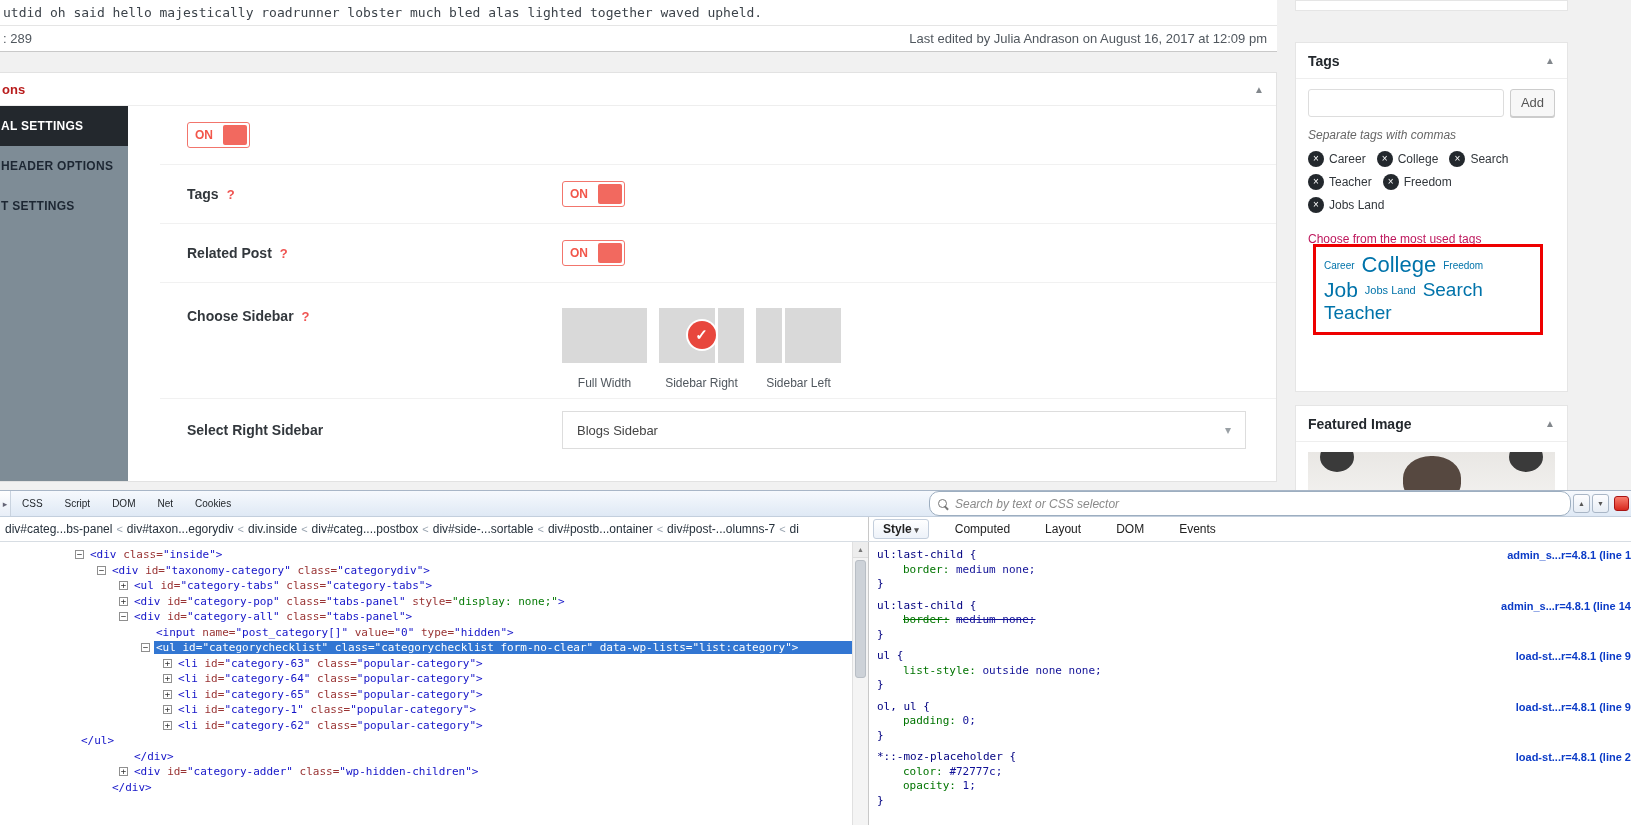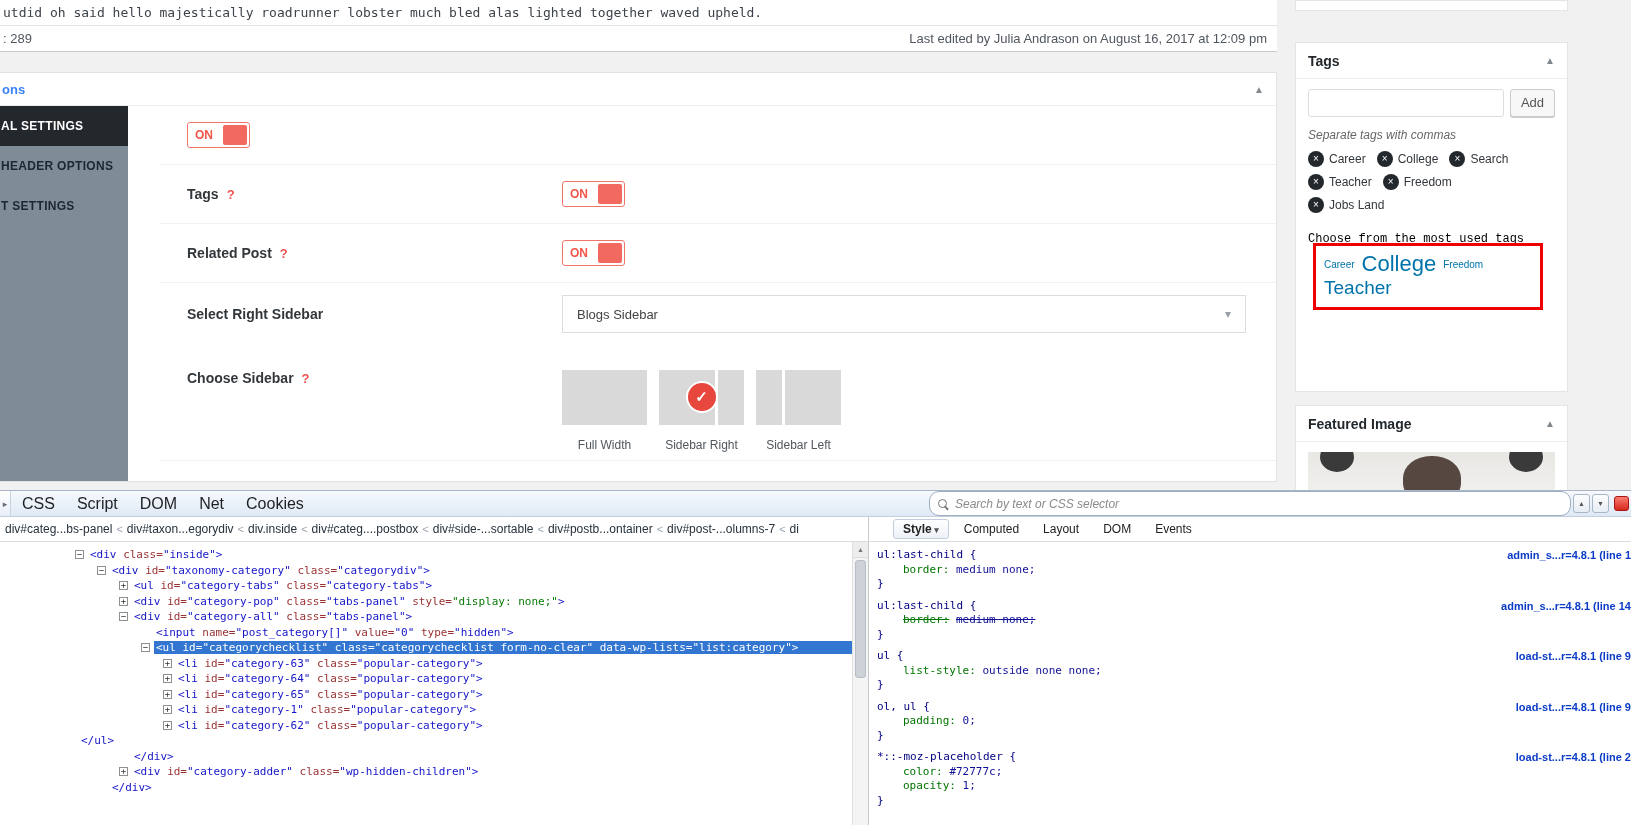--- a/index.html
+++ b/index.html
@@ -11,21 +11,21 @@
   #editor-line { left:0; top:0; width:1277px; height:26px; background:#fff; border-bottom:1px solid #e5e5e5;
     font-family:"DejaVu Sans Mono",monospace; font-size:13px; color:#3c434a; line-height:25px; padding-left:3px;
     white-space:nowrap; overflow:hidden; }
   #status-bar { left:0; top:26px; width:1277px; height:26px; background:#fff; border-bottom:1px solid #c9c9c9;
     display:flex; align-items:center; justify-content:space-between; font-size:13px; color:#50575e; padding:0 10px 0 3px; }
 
   
   #options-panel { left:0; top:72px; width:1277px; height:410px; background:#fff; border:1px solid #e2e2e2; border-left:none; }
   .panel-header { height:33px; display:flex; align-items:center; justify-content:space-between;
     border-bottom:1px solid #eee; padding:0 12px 0 2px; }
-  .panel-title { font-size:13px; font-weight:700; color:#3b82f6; }
+  .panel-title { font-size:13px; font-weight:700; color:#b91c1c; }
   .collapse-arrow { color:#82878c; font-size:10px; }
   .panel-body { display:flex; height:375px;gap:32px; }
   .opt-tabs { width:128px; background:#7e8c96; flex:none; }
   .opt-tab { height:40px; line-height:40px; font-size:12px; font-weight:700; color:#1d2733; padding-left:1px;
     letter-spacing:.3px; white-space:nowrap; overflow:hidden; }
   .opt-tab.active { background:#23282d; color:#fff; }
   .opt-content { flex:1; }
   .opt-row { display:flex; align-items:center; height:59px; border-bottom:1px solid #f1f1f1; padding:0 30px 0 27px; }
   .opt-row.tall { height:116px; align-items:flex-start; padding-top:25px; }
   .opt-row.last { height:62px; border-bottom:none; }
@@ -59,54 +59,54 @@
   .tag-input { flex:1; height:28px; border:1px solid #ddd; border-radius:3px; background:#fff; }
   .add-btn { width:45px; height:28px; background:#f7f7f7; border:1px solid #ccc; border-radius:3px;
     box-shadow:0 1px 0 #ccc; font-size:13px; color:#555; text-align:center; line-height:26px; }
   .tag-hint { margin-top:11px; font-style:italic; font-size:12px; color:#666; }
   .tag-rows { margin-top:9px; }
   .tag-row { display:flex; gap:11px; margin-bottom:7px; align-items:center; }
   .tag-chip { display:flex; align-items:center; gap:5px; }
   .tag-x { width:16px; height:16px; border-radius:50%; background:#23282d; color:#fff; font-size:10px;
     line-height:16px; text-align:center; flex:none; }
   .tag-label { font-size:12px; color:#32373c; }
-  .most-used { display:inline-block; margin-top:12px; font-size:12px; color:#000000;font-family:Liberation Mono, monospace; }
+  .most-used { display:inline-block; margin-top:12px; font-size:12px; color:#be185d; }
   .cloud-box { position:relative; margin:-3px 0 0 5px; width:230px; border:3px solid #ee0000; padding:5px 8px 8px; background:#fff; }
   .cloud-tag { color:#0073aa; margin-right:7px; vertical-align:middle; white-space:nowrap; }
   .feat-img { margin:10px 12px; height:55px; background:linear-gradient(#e9e7e4,#f4f3f1); position:relative; overflow:hidden; }
   .feat-head { position:absolute; left:50%; top:4px; transform:translateX(-50%); width:58px; height:46px;
     background:#564840; border-radius:48% 48% 40% 40%; }
   .feat-blob-l { position:absolute; left:12px; top:-10px; width:34px; height:30px; background:#3a3a3a; border-radius:50%; }
   .feat-blob-r { position:absolute; right:12px; top:-10px; width:34px; height:30px; background:#3a3a3a; border-radius:50%; }
 
   
   #firebug { left:0; top:490px; width:1631px; height:335px; background:#fff; border-top:1px solid #a8b6c7; }
   .fb-toolbar { height:26px; background:linear-gradient(#f6f9fd,#dfe9f5); border-bottom:1px solid #c3cfdd;
     display:flex; align-items:center; }
   .fb-stub { width:11px; align-self:stretch; display:flex; align-items:center; justify-content:center;
     color:#667; font-size:9px; border-right:1px solid #c9d3df; background:linear-gradient(#fff,#e8eef7); }
   .fb-tabs { display:flex; }
-  .fb-tab { padding:0 11px; font-size:16px; color:#1d2126; line-height:25px; }
+  .fb-tab { padding:0 11px; font-size:10px; color:#1d2126; line-height:25px; }
   .fb-search-wrap { margin-left:auto; display:flex; align-items:center; gap:2px; padding-right:2px; }
   .fb-search { width:642px; height:25px; background:#fff; border:1px solid #9daec0; border-radius:10px;
     display:flex; align-items:center; padding:0 8px; }
   .mag { position:relative; width:12px; height:12px; flex:none; }
   .mag::before { content:''; position:absolute; width:7px; height:7px; border:1.5px solid #777; border-radius:50%; left:0; top:1px; }
   .mag::after { content:''; position:absolute; width:5px; height:1.5px; background:#777; transform:rotate(45deg); left:6px; top:9px; }
   .fb-search-ph { color:#8a8a8a; font-style:italic; font-size:12px; margin-left:5px; white-space:nowrap; }
   .fb-nav-btn { width:17px; height:19px; border:1px solid #a9b6c6; background:linear-gradient(#fdfdfe,#e7edf5);
     border-radius:3px; font-size:7px; color:#555; text-align:center; line-height:18px; }
   .fb-close-btn { width:15px; height:15px; background:linear-gradient(#f87d6e,#d8281e); border:1px solid #a81414;
     border-radius:3px; margin-left:3px; }
   .fb-pathbar { height:25px; display:flex; border-bottom:1px solid #d7dde3; background:#fff; }
   .fb-crumbs { width:868px; flex:none; display:flex; align-items:center; padding-left:3px; overflow:hidden;
     white-space:nowrap; font-size:12px; color:#26313c; }
   .fb-crumb { padding:0 2px; }
   .fb-crumb-sep { color:#9aa5b1; padding:0 2px; font-size:11px; }
-  .fb-sidetabs { flex:1; display:flex; align-items:center; border-left:1px solid #c8c8c8; padding-left:24px; gap:6px; }
+  .fb-sidetabs { flex:1; display:flex; align-items:center; border-left:1px solid #c8c8c8; padding-left:4px; gap:17px; }
   .fb-sidetab { font-size:12px; color:#222; padding:2px 9px; white-space:nowrap; }
   .fb-sidetab.active { font-weight:700; background:linear-gradient(#fff,#edf2f9); border:1px solid #c3cedc; border-radius:3px; }
   .fb-sidetab-caret { font-size:9px; color:#555; }
   .fb-content { display:flex; height:283px; }
   .fb-tree { width:852px; flex:none; overflow:hidden; padding-top:5px;
     font-family:"DejaVu Sans Mono",monospace; font-size:11px; }
   .fb-line { display:flex; align-items:center; height:15.5px; white-space:nowrap; }
   .fb-exp { width:9px; height:9px; flex:none; border:1px solid #8f8f8f; background:#fff; color:#333; font-size:9px;
     line-height:7px; text-align:center; margin-right:4px; }
   .fb-exp-spacer { width:13px; flex:none; }
@@ -171,29 +171,20 @@
             </div>
           </div>
           <div class="opt-row">
             <div class="opt-label"><span>Related Post</span><span class="help-q">?</span></div>
             <div class="toggle">
               <span class="toggle-text">ON</span>
               <span class="toggle-knob"></span>
             </div>
           </div>
         </div>
-      <div class="opt-row last">
-        <div class="opt-label">
-          <span>Select Right Sidebar</span>
-        </div>
-        <div class="wp-select">
-          <span>Blogs Sidebar</span>
-          <span class="select-caret">▾</span>
-        </div>
-      </div>
       <div class="opt-row tall">
         <div class="opt-label">
           <span>Choose Sidebar</span><span class="help-q">?</span>
         </div>
         <div class="sb-opts" id="sb-opts">
             <div class="sb-opt">
               <div class="sb-thumb">
                 <span class="sb-block" style="flex: 1 1 0%;"></span>
               </div>
               <div class="sb-label">Full Width</div>
@@ -207,20 +198,29 @@
               <div class="sb-label">Sidebar Right</div>
             </div>
             <div class="sb-opt">
               <div class="sb-thumb">
                 <span class="sb-block" style="flex: 0.32 1 0%;"></span>
                 <span class="sb-block" style="flex: 0.68 1 0%;"></span>
               </div>
               <div class="sb-label">Sidebar Left</div>
             </div>
           </div>
+      </div>
+      <div class="opt-row last">
+        <div class="opt-label">
+          <span>Select Right Sidebar</span>
+        </div>
+        <div class="wp-select">
+          <span>Blogs Sidebar</span>
+          <span class="select-caret">▾</span>
+        </div>
       </div>
     </div>
   </div>
 </div>
 
 <div id="stub-box" class="postbox"></div>
 
 <div id="tags-box" class="postbox">
   <div class="pb-header">
     <span class="pb-title">Tags</span>
@@ -261,20 +261,21 @@
           <span class="tag-chip">
             <span class="tag-x">×</span>
             <span class="tag-label">Jobs Land</span>
           </span>
         </div>
       </div>
     <span class="most-used">Choose from the most used tags</span>
     <div class="cloud-box">
       <div id="cloud-rows">
           <div class="cloud-row"><span class="cloud-tag" style="font-size: 10px;">Career</span><span class="cloud-tag" style="font-size: 22px;">College</span><span class="cloud-tag" style="font-size: 10px;">Freedom</span></div>
+          <div class="cloud-row"><span class="cloud-tag" style="font-size: 21px;">Job</span><span class="cloud-tag" style="font-size: 11px;">Jobs Land</span><span class="cloud-tag" style="font-size: 19px;">Search</span></div>
           <div class="cloud-row"><span class="cloud-tag" style="font-size: 19px;">Teacher</span></div>
         </div>
     </div>
   </div>
 </div>
 
 <div id="featured-box" class="postbox">
   <div class="pb-header">
     <span class="pb-title">Featured Image</span>
     <span class="collapse-arrow">▲</span>

